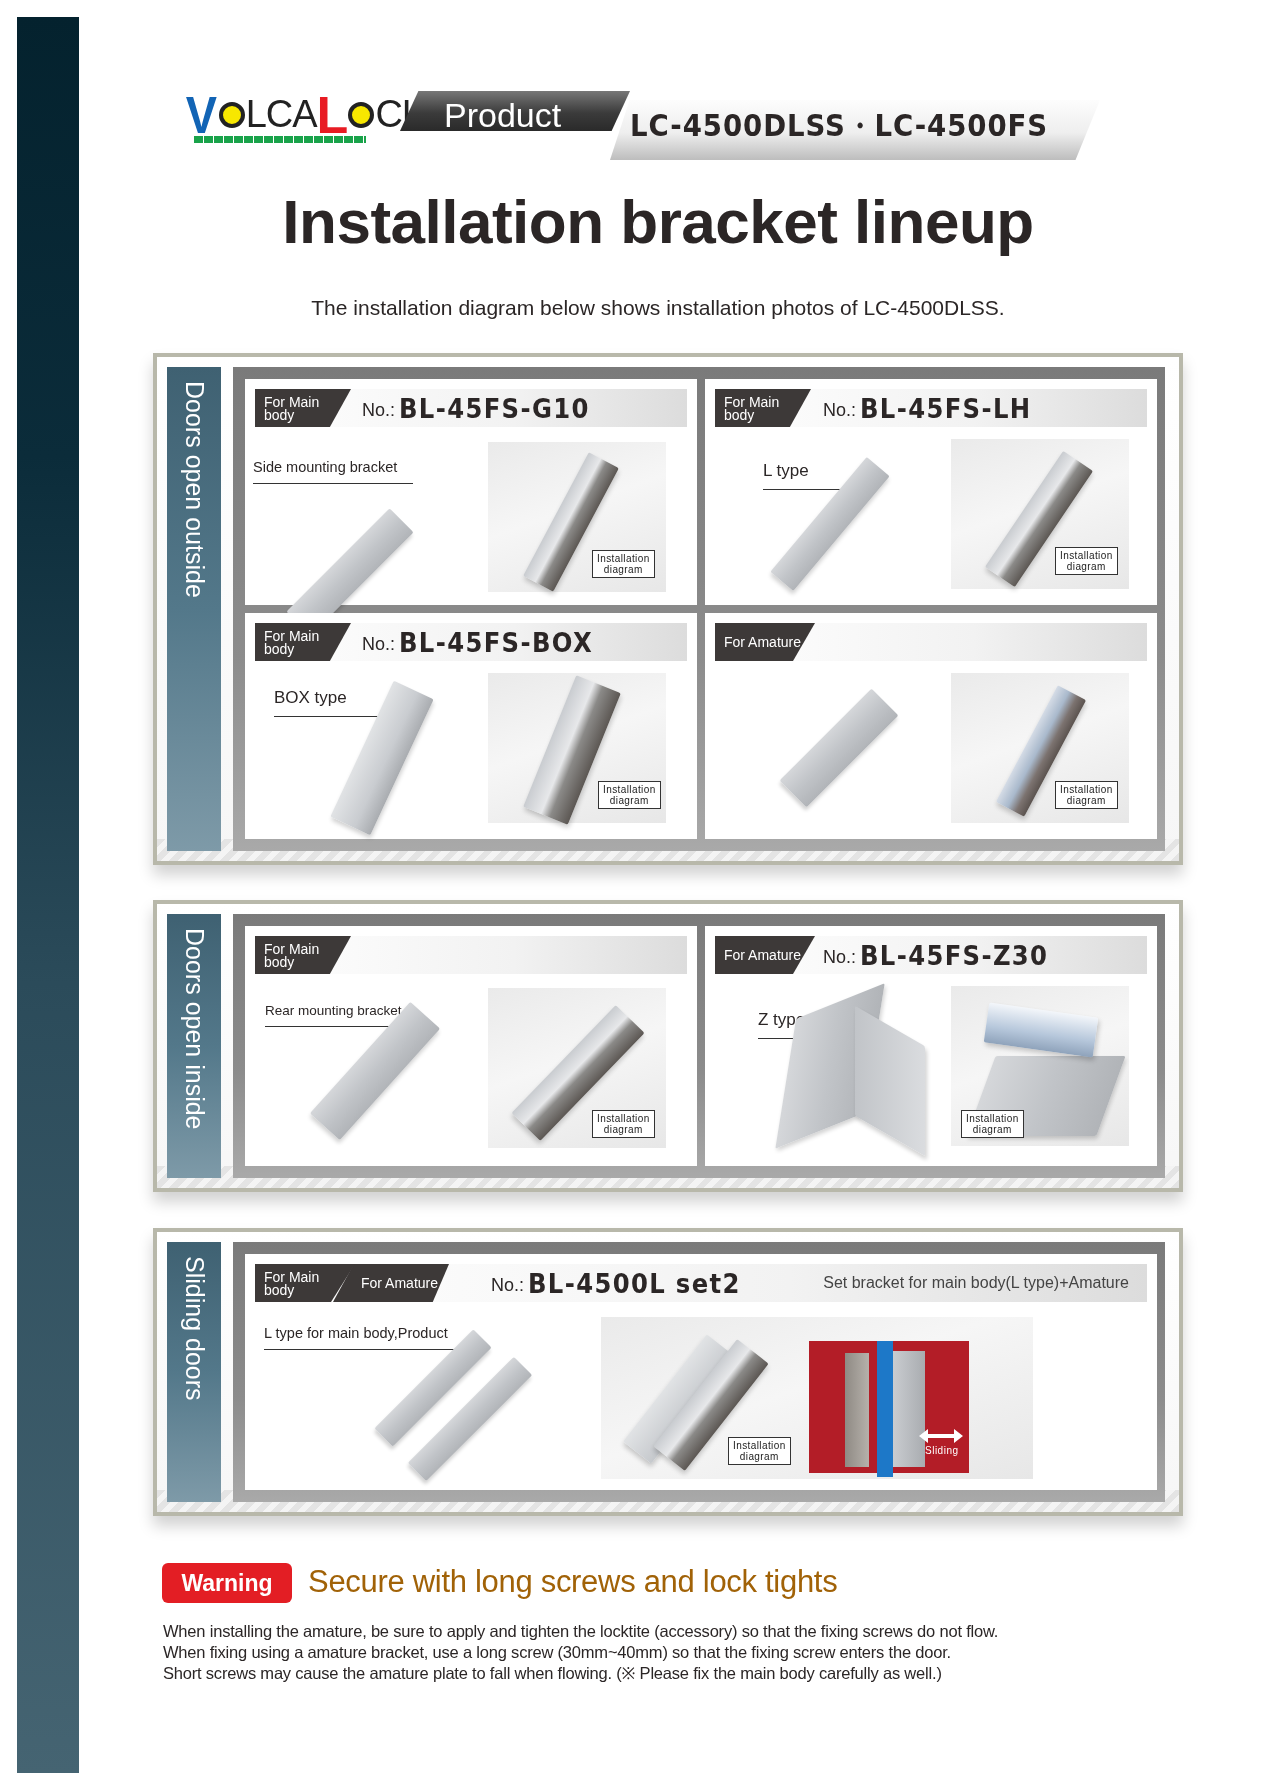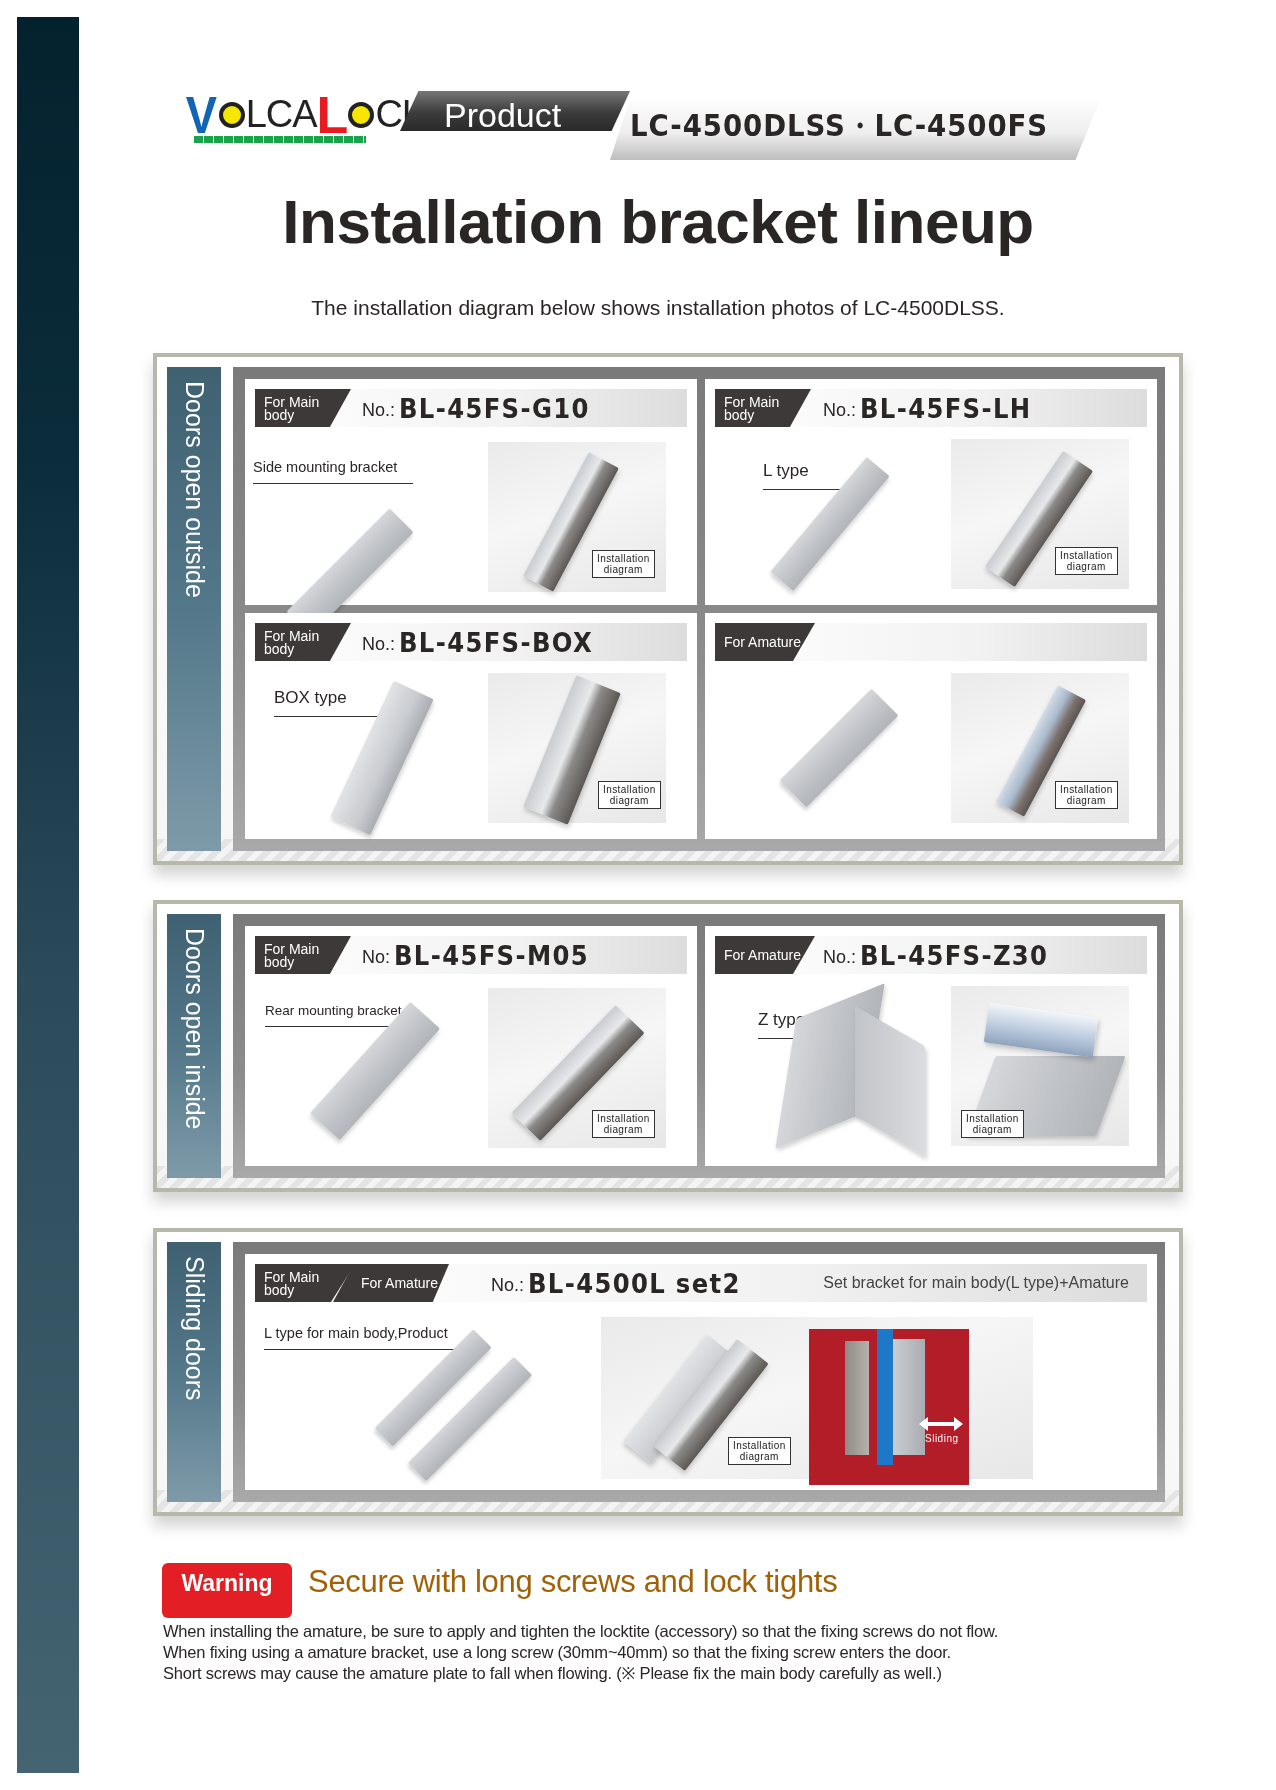--- a/index.html
+++ b/index.html
@@ -43,21 +43,21 @@
 .caption.big{font-size:17px}
 
 .photo{position:absolute;background:linear-gradient(160deg,#eaeaea 0%,#f6f6f6 45%,#e7e7e7 100%)}
 .inst-label{position:absolute;border:1px solid #333;background:#fff;font-size:10px;line-height:11px;text-align:center;padding:2px 4px;color:#222;letter-spacing:.4px}
 
 
 .bracket{position:absolute;background:linear-gradient(to right,#d5d7da,#c1c4c8 50%,#b1b4b8);border-radius:2px;box-shadow:2px 3px 4px rgba(0,0,0,.18)}
 .magnet{position:absolute;background:linear-gradient(to right,#c9ccd0,#e7e8ea 40%,#8b8a88 60%,#5c5753);border-radius:2px;box-shadow:2px 3px 5px rgba(0,0,0,.2)}
 
 
-.warn-badge{position:absolute;left:162px;top:1563px;width:130px;height:55px;background:#e31e24;color:#fff;border-radius:6px;font-weight:700;font-size:23px;text-align:center;line-height:40px}
+.warn-badge{position:absolute;left:162px;top:1563px;width:130px;height:40px;background:#e31e24;color:#fff;border-radius:6px;font-weight:700;font-size:23px;text-align:center;line-height:40px}
 .warn-title{position:absolute;left:308px;top:1562px;font-size:31px;color:#a16207;line-height:40px;letter-spacing:-.3px}
 .warn-body{position:absolute;left:163px;top:1621px;font-size:16.5px;line-height:21px;color:#2b2626;letter-spacing:-.2px}
 .warn-body div{white-space:nowrap}
 </style>
 </head>
 <body>
 
 <div class="side-bar"></div>
 
 <div class="logo" title="VOLCALOCK">
@@ -141,21 +141,20 @@
 
 <div class="section" style="top:900px;height:292px">
   <div class="sec-label">
       <span>Doors open inside</span>
     </div>
   <div class="sec-inner">
 
     <div class="card" style="left:12px;top:12px;width:452px;height:240px">
       <div class="card-head">
         <div class="tag" style="width:96px"><span>For Main</span><br><span>body</span></div>
-        <div class="no" style="left:107px"><span>No:</span><b>BL-45FS-M05</b></div>
       </div>
       <div class="caption" style="left:20px;top:77px;width:128px;font-size:13.5px">Rear mounting bracket</div>
       <div>
         <div class="bracket" style="left:110px;top:70px;width:40px;height:150px;transform:rotate(42deg)"></div>
       </div>
       <div class="photo" style="left:243px;top:62px;width:178px;height:160px">
         <div class="magnet" style="left:70px;top:10px;width:40px;height:150px;transform:rotate(44deg)"></div>
         <div class="inst-label" style="left:104px;top:122px"><span>Installation</span><br><span>diagram</span></div>
       </div>
     </div>
@@ -193,21 +192,21 @@
       </div>
       <div class="caption" style="left:19px;top:71px;width:192px">L type for main body,Product</div>
       <div>
         <div class="bracket" style="left:175px;top:64px;width:26px;height:140px;transform:rotate(45deg)"></div>
         <div class="bracket" style="left:212px;top:90px;width:26px;height:150px;transform:rotate(45deg)"></div>
       </div>
       <div class="photo" style="left:356px;top:63px;width:432px;height:162px">
         <div class="magnet" style="left:60px;top:14px;width:36px;height:136px;transform:rotate(38deg);background:linear-gradient(to right,#e1e3e5,#c5c8cc)"></div>
         <div class="magnet" style="left:90px;top:20px;width:40px;height:136px;transform:rotate(38deg)"></div>
         <div class="inst-label" style="left:127px;top:120px"><span>Installation</span><br><span>diagram</span></div>
-        <div style="position:absolute;left:208px;top:12px;width:160px;height:156px;background:#b31d27">
+        <div style="position:absolute;left:208px;top:24px;width:160px;height:132px;background:#b31d27">
           <div style="position:absolute;left:68px;top:0;width:16px;height:136px;background:#1d78c8"></div>
           <div style="position:absolute;left:36px;top:12px;width:24px;height:114px;background:linear-gradient(to right,#8f8a84,#b6b1ab)"></div>
           <div style="position:absolute;left:84px;top:10px;width:32px;height:116px;background:linear-gradient(to right,#c9ccd0,#a9acb0)"></div>
           <div style="position:absolute;left:110px;top:88px;width:44px;height:14px">
             <svg width="44" height="14" viewBox="0 0 44 14">
                 <path d="M0 7 L9 0 L9 5 L35 5 L35 0 L44 7 L35 14 L35 9 L9 9 L9 14 Z" fill="#fff"></path>
               </svg>
           </div>
           <div style="position:absolute;left:116px;top:104px;color:#fff;font-size:10px;letter-spacing:.5px">Sliding</div>
         </div>

